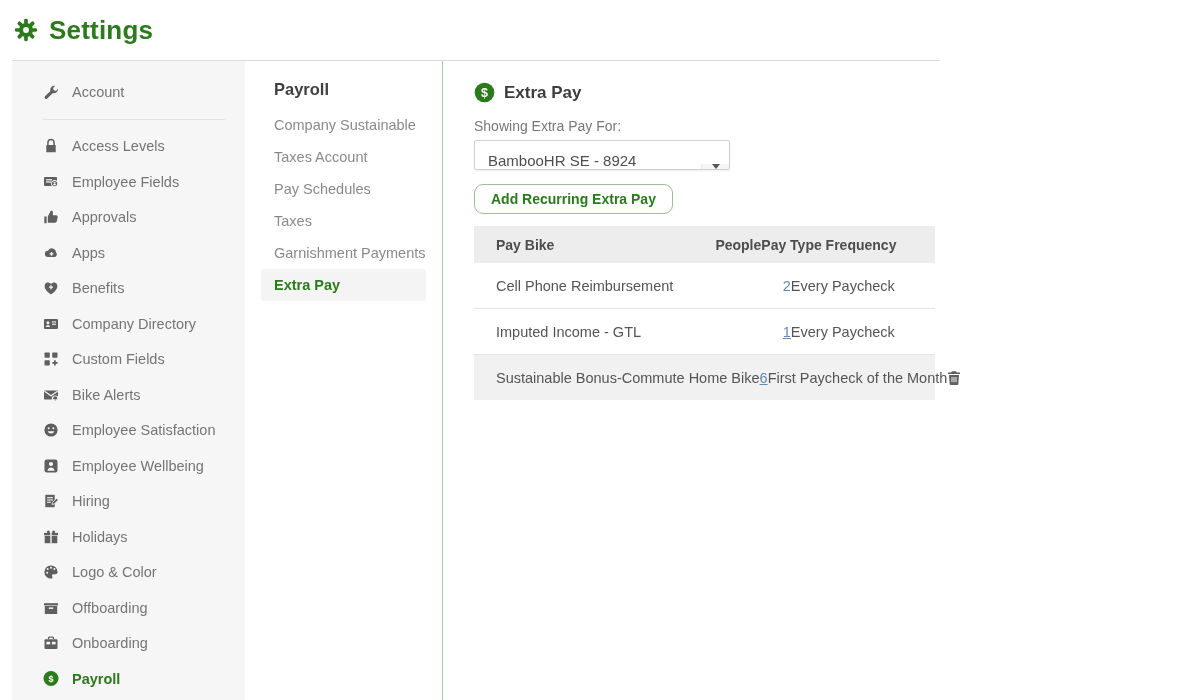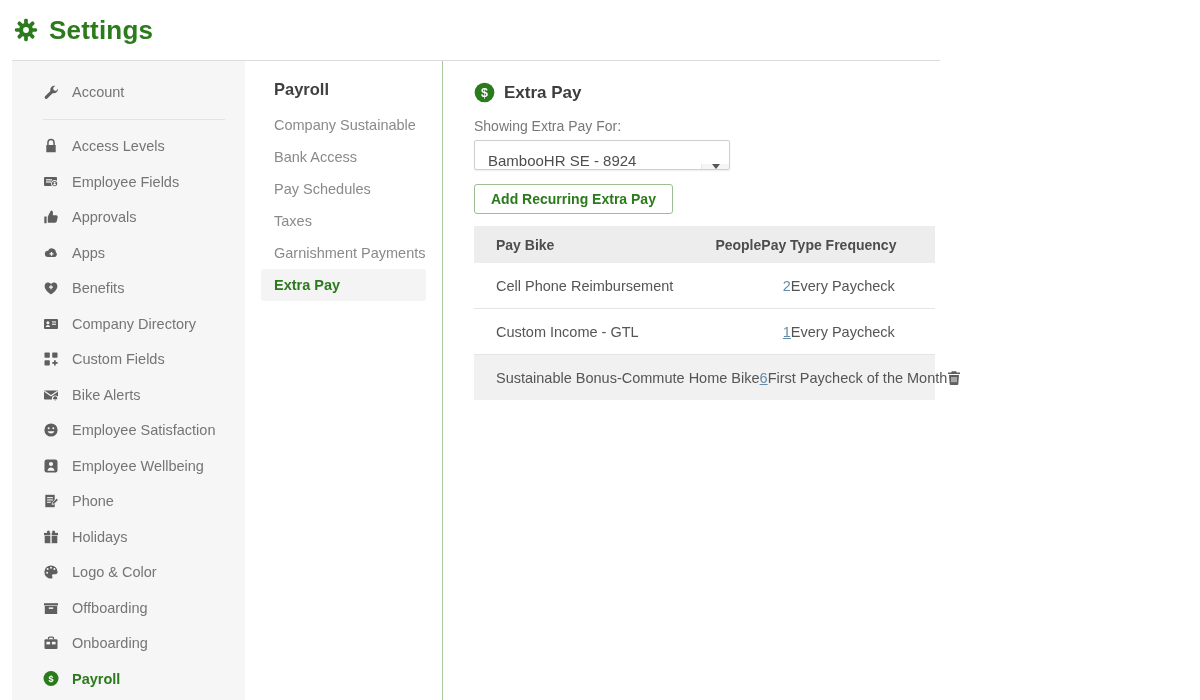--- a/index.html
+++ b/index.html
@@ -39,21 +39,21 @@
   .dropdown{margin-top:6px;width:256px;height:30px;border:1px solid #cfcfcf;border-radius:2px;
             background:#fff;display:flex;align-items:flex-end;box-shadow:0 1px 2px rgba(0,0,0,.07);
             cursor:pointer;box-sizing:border-box;}
   .dropdown .val{flex:1;display:flex;align-items:center;padding-left:13px;font-size:15px;color:#4e4e4e;
                  white-space:nowrap;overflow:hidden;}
   .dropdown .caret-box{width:27px;background:#f5f5f5;border-left:1px solid #e7e7e7;
                        display:flex;align-items:center;justify-content:center;}
   .caret{width:0;height:0;border-left:4px solid transparent;border-right:4px solid transparent;
          border-top:5px solid #555;}
   .add-btn{margin-top:14px;height:30px;padding:0 16px;background:#fff;border:1px solid #9dbd93;
-           border-radius:3px;color:#2b7a1c;font-weight:bold;font-size:14px;cursor:pointer;
+           border-radius:9px;color:#2b7a1c;font-weight:bold;font-size:14px;cursor:pointer;
            font-family:"Liberation Sans",sans-serif;}
 
   
   .paytable{margin-top:12px;width:100%;}
   .thead{display:flex;align-items:center;height:37px;background:#ededed;
          font-weight:bold;color:#4d4d4d;font-size:14px;}
   .trow{display:flex;align-items:center;height:45px;font-size:14.5px;color:#555;}
   .tbody .trow + .trow{border-top:1px solid #e5e5e5;}
   .trow.hl{background:#f1f1f1;}
   .c1{width:353px;padding-left:22px;box-sizing:border-box;white-space:nowrap;}
@@ -201,21 +201,21 @@
         <div class="side-item">
           <span class="icn">
             <svg width="16" height="16" viewBox="0 0 16 16" fill="#5f5f5f">
               <path d="M2.3 1.8h9.4v12.4H2.3z"></path>
               <rect x="4.1" y="4.1" width="5.8" height="1.1" fill="#f6f6f6"></rect>
               <rect x="4.1" y="6.4" width="5.8" height="1.1" fill="#f6f6f6"></rect>
               <rect x="4.1" y="8.7" width="3.8" height="1.1" fill="#f6f6f6"></rect>
               <path d="M9.6 9.3l4-4 1.7 1.7-4 4-2.2.5z" stroke="#f6f6f6" stroke-width=".8"></path>
             </svg>
           </span>
-          <span class="lbl">Phone</span>
+          <span class="lbl">Hiring</span>
         </div>
         <div class="side-item">
           <span class="icn">
             <svg width="16" height="16" viewBox="0 0 16 16" fill="#5f5f5f">
               <circle cx="5.4" cy="2.9" r="1.5"></circle>
               <circle cx="10.6" cy="2.9" r="1.5"></circle>
               <rect x="1" y="3.9" width="14" height="2.3"></rect>
               <rect x="1.7" y="6.8" width="12.6" height="7.4"></rect>
               <rect x="7.3" y="3.9" width="1.4" height="10.3" fill="#f6f6f6"></rect>
             </svg>
@@ -264,21 +264,21 @@
           </span>
           <span class="lbl">Payroll</span>
         </div>
       </div>
   </div>
 
   <div class="submenu">
     <div class="submenu-title">Payroll</div>
     <div class="submenu-list" id="submenu-nav">
         <div class="sub-item">Company Sustainable</div>
-        <div class="sub-item">Bank Access</div>
+        <div class="sub-item">Taxes Account</div>
         <div class="sub-item">Pay Schedules</div>
         <div class="sub-item">Taxes</div>
         <div class="sub-item">Garnishment Payments</div>
         <div class="sub-item selected">Extra Pay</div>
       </div>
   </div>
   <div class="green-vline"></div>
 
   <div class="main">
     <div class="page-head">
@@ -310,21 +310,21 @@
         <span class="c4"></span>
       </div>
       <div class="tbody" id="table-body">
           <div class="trow">
             <span class="c1">Cell Phone Reimbursement</span>
             <span class="c2"><a class="people-link">2</a></span>
             <span class="c3">Every Paycheck</span>
             <span class="c4"></span>
           </div>
           <div class="trow">
-            <span class="c1">Custom Income - GTL</span>
+            <span class="c1">Imputed Income - GTL</span>
             <span class="c2"><a class="people-link">1</a></span>
             <span class="c3">Every Paycheck</span>
             <span class="c4"></span>
           </div>
           <div class="trow hl">
             <span class="c1">Sustainable Bonus-Commute Home Bike</span>
             <span class="c2"><a class="people-link">6</a></span>
             <span class="c3">First Paycheck of the Month</span>
             <span class="c4">
               <span class="trash-btn">

